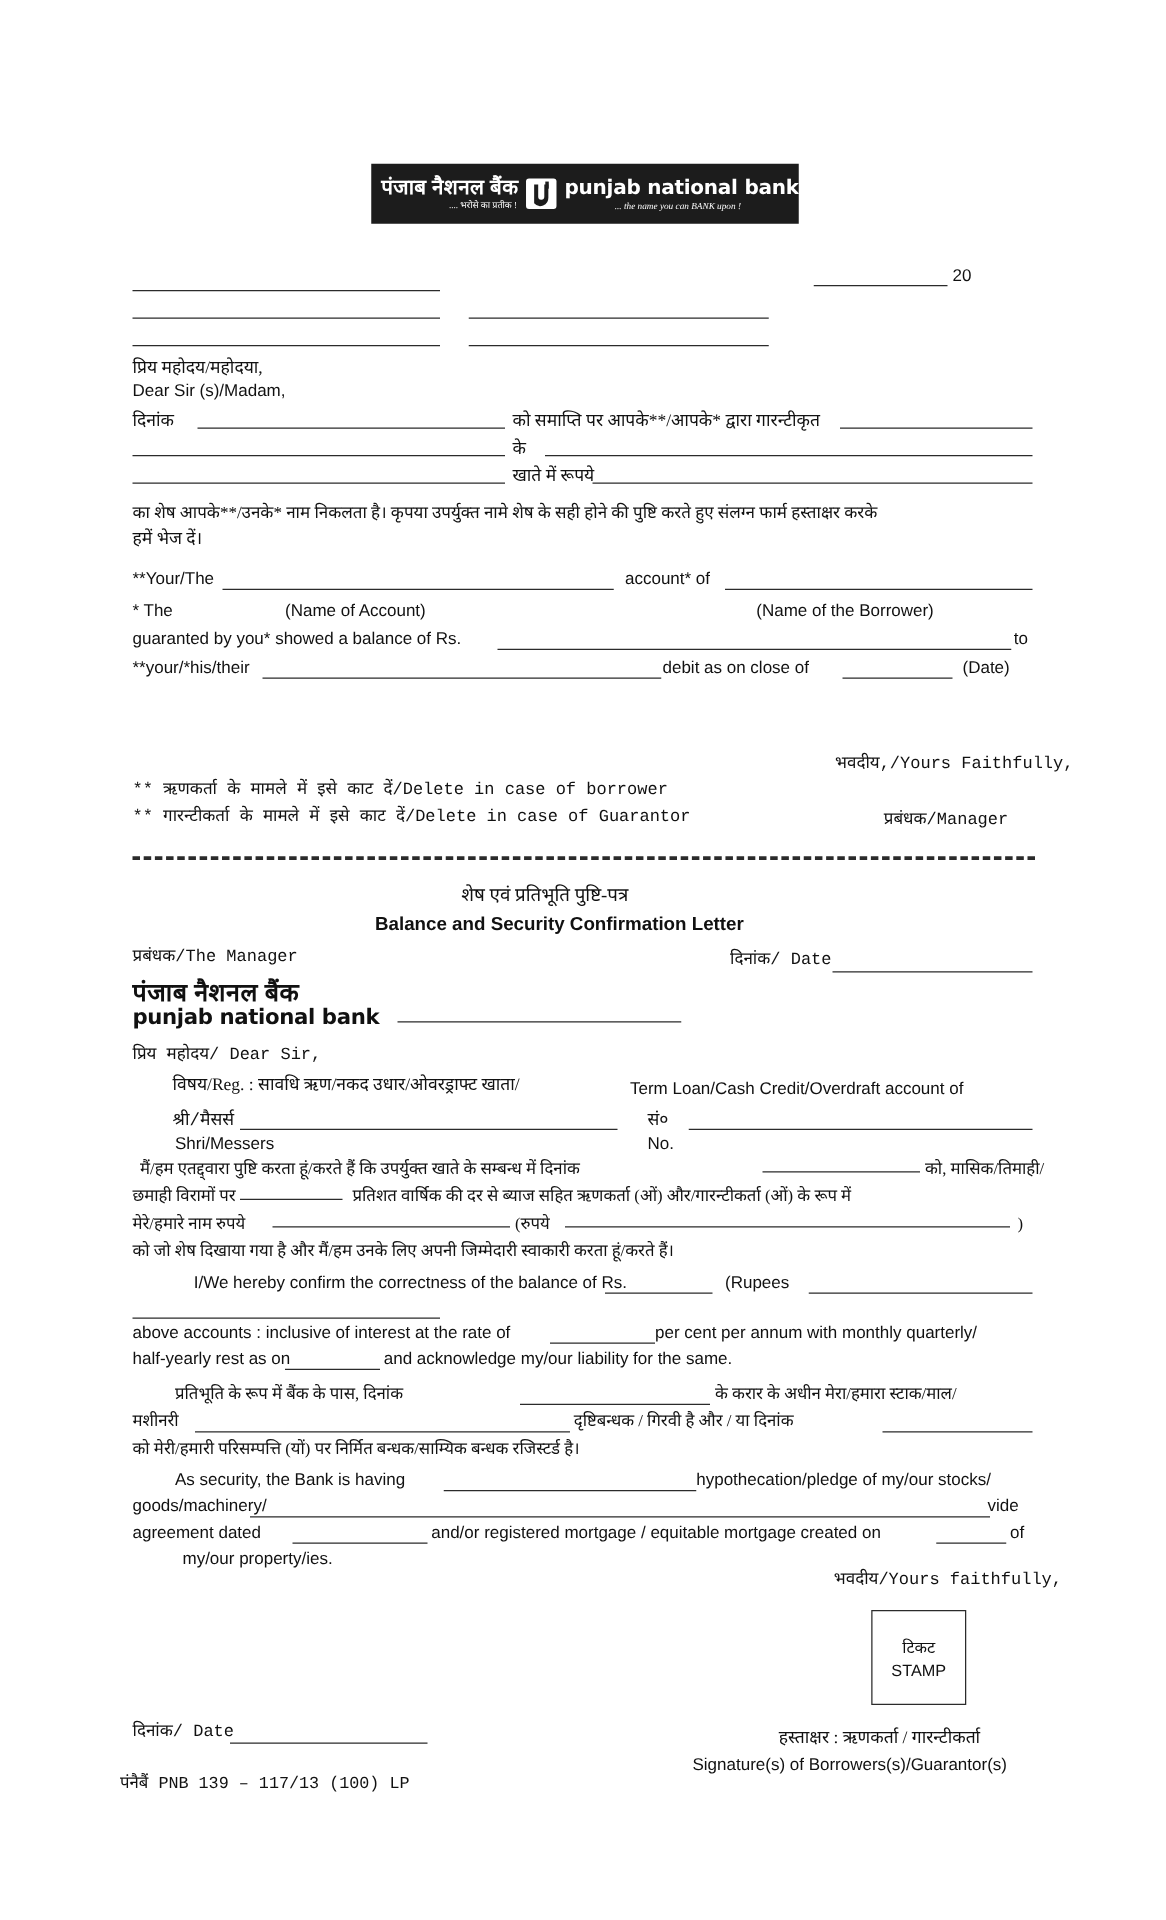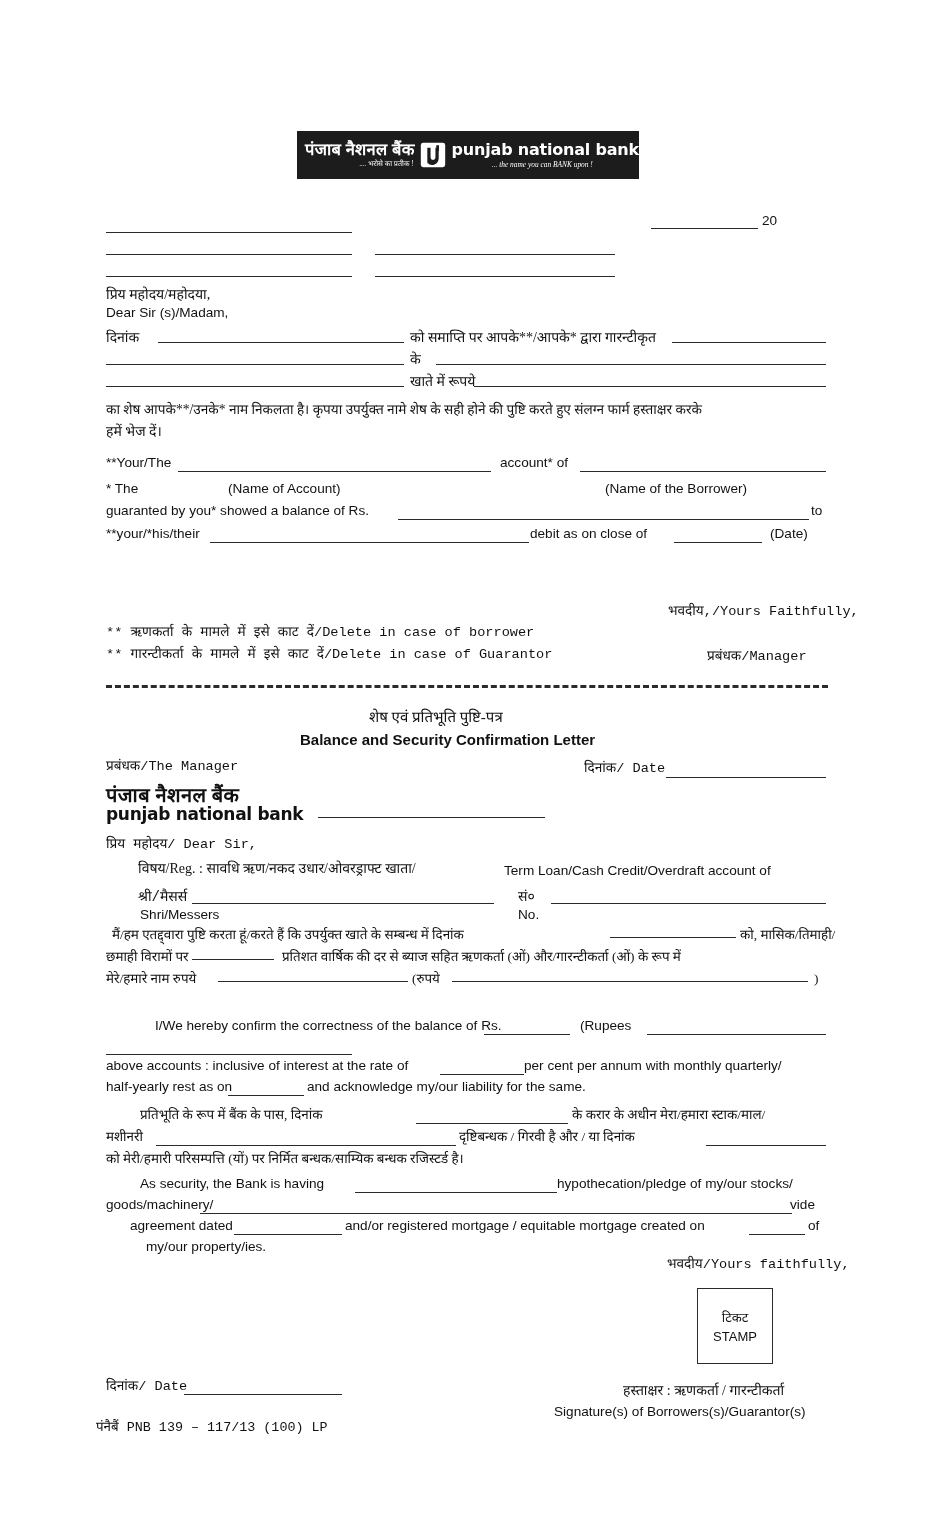--- a/index.html
+++ b/index.html
@@ -276,20 +276,21 @@
   <div class="txt hi" style="left:106px; top:950px; font-size:13.4px;">छमाही विरामों पर</div>
   <div class="rule" style="left:192px; top:959px; width:82px;"></div>
   <div class="txt hi" style="left:282px; top:950px; font-size:13.4px;">प्रतिशत वार्षिक की दर से ब्याज सहित ऋणकर्ता (ओं) और/गारन्टीकर्ता (ओं) के रूप में</div>
 
   <div class="txt hi" style="left:106px; top:972px; font-size:13.4px;">मेरे/हमारे नाम रुपये</div>
   <div class="rule" style="left:218px; top:981px; width:190px;"></div>
   <div class="txt hi" style="left:412px; top:972px; font-size:13.4px;">(रुपये</div>
   <div class="rule" style="left:452px; top:981px; width:356px;"></div>
   <div class="txt hi" style="left:814px; top:972px; font-size:13.4px;">)</div>
 
+  <div class="txt hi" style="left:106px; top:994px; font-size:13.4px;">को जो शेष दिखाया गया है और मैं/हम उनके लिए अपनी जिम्मेदारी स्वाकारी करता हूं/करते हैं।</div>
 
   <div class="txt en" style="left:155px; top:1019px;">I/We hereby confirm the correctness of the balance of Rs.</div>
   <div class="rule-thin" style="left:484px; top:1034px; width:86px;"></div>
   <div class="txt en" style="left:580px; top:1019px;">(Rupees</div>
   <div class="rule-thin" style="left:647px; top:1034px; width:179px;"></div>
 
   <div class="rule-thin" style="left:106px; top:1054px; width:246px;"></div>
 
   <div class="txt en" style="left:106px; top:1059px;">above accounts : inclusive of interest at the rate of</div>
   <div class="rule-thin" style="left:440px; top:1074px; width:84px;"></div>
@@ -311,21 +312,21 @@
   <div class="txt hi" style="left:106px; top:1152px; font-size:13.4px;">को मेरी/हमारी परिसम्पत्ति (यों) पर निर्मित बन्धक/साम्यिक बन्धक रजिस्टर्ड है।</div>
 
   <div class="txt en" style="left:140px; top:1177px;">As security, the Bank is having</div>
   <div class="rule-thin" style="left:355px; top:1192px; width:202px;"></div>
   <div class="txt en" style="left:557px; top:1177px;">hypothecation/pledge of my/our stocks/</div>
 
   <div class="txt en" style="left:106px; top:1198px;">goods/machinery/</div>
   <div class="rule-thin" style="left:200px; top:1213px; width:592px;"></div>
   <div class="txt en" style="left:790px; top:1198px;">vide</div>
 
-  <div class="txt en" style="left:106px; top:1219px;margin-left:24px;">agreement dated</div>
+  <div class="txt en" style="left:106px; top:1219px;">agreement dated</div>
   <div class="rule-thin" style="left:234px; top:1234px; width:108px;"></div>
   <div class="txt en" style="left:345px; top:1219px;">and/or registered mortgage / equitable mortgage created on</div>
   <div class="rule-thin" style="left:749px; top:1234px; width:56px;"></div>
   <div class="txt en" style="left:808px; top:1219px;">of</div>
 
   <div class="txt en" style="left:106px; top:1240px;padding-left:40px;">my/our property/ies.</div>
 
   <div class="txt mix" style="left:667px; top:1258px;">भवदीय/Yours faithfully,</div>
 
   <div class="stamp-box">

